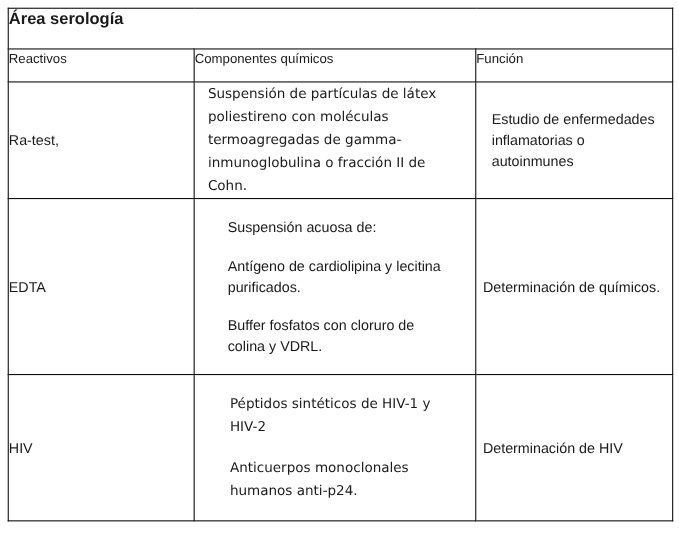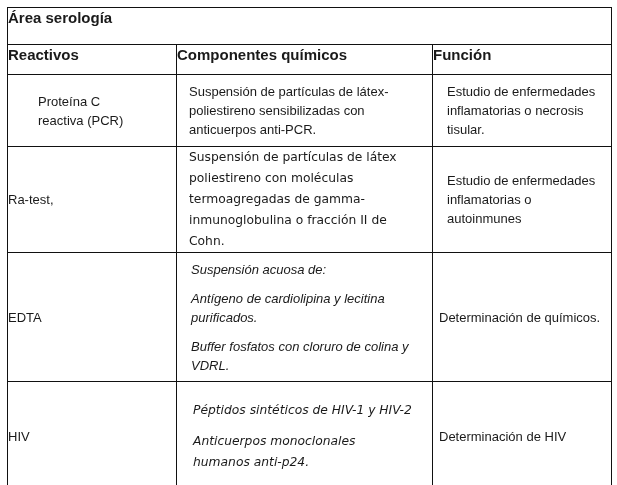--- a/index.html
+++ b/index.html
@@ -31,22 +31,22 @@
     }
     .title-cell {
       height: 35px;
       font-weight: bold;
       font-size: 15px;
       vertical-align: top !important;
       padding-top: 1px !important;
     }
     .head-cell {
       height: 28px;
-      font-weight: bold;
-      font-size: 15px;
+      font-weight: normal;
+      font-size: 12px;
       vertical-align: top !important;
       padding-top: 1px !important;
       margin-top: 28px;
     }
     .cell {
       font-size: 13px;
       line-height: 19px;
     }
     .cell.calibri {
       font-family: "DejaVu Sans", sans-serif;
@@ -55,21 +55,21 @@
     }
     .cell.left {
       text-align: left;
       padding-left: 6px;
       padding-right: 4px;
     }
     .row-pcr { height: 72px; }
     .row-ra { height: 94px; }
     .row-vdrl { height: 129px; }
     .row-hiv { height: 110px; }
-    .para { margin: 0; font-style: italic; }
+    .para { margin: 16px; }
     .para + .para { margin-top: 10px; }
     .vdrl-comp { padding-top: 0; }
   </style>
 </head>
 <body>
 
 <table class="tbl">
   <colgroup>
     <col style="width:169px">
     <col style="width:256px">
@@ -78,31 +78,20 @@
   <tbody>
       <tr>
     <td colspan="3" class="title-cell">Área serología</td>
   </tr>
   <tr>
     <td class="head-cell">Reactivos</td>
     <td class="head-cell">Componentes químicos</td>
     <td class="head-cell">Función</td>
   </tr>
 
-  <tr class="row-pcr">
-    <td class="cell">
-      <div style="padding:0 30px">Proteína C reactiva (PCR)</div>
-    </td>
-    <td class="cell">
-      <div style="padding:0 12px">Suspensión de partículas de látex-poliestireno sensibilizadas con anticuerpos anti-PCR.</div>
-    </td>
-    <td class="cell">
-      <div style="padding:0 14px">Estudio de enfermedades inflamatorias o necrosis tisular.</div>
-    </td>
-  </tr>
 
   <tr class="row-ra">
     <td class="cell">
       <div>Ra-test,</div>
     </td>
     <td class="cell calibri">
       <div style="padding:0 12px">Suspensión de partículas de látex poliestireno  con moléculas termoagregadas de gamma-inmunoglobulina o fracción II de Cohn.</div>
     </td>
     <td class="cell">
       <div style="padding:0 14px">Estudio de enfermedades inflamatorias o autoinmunes</div>

